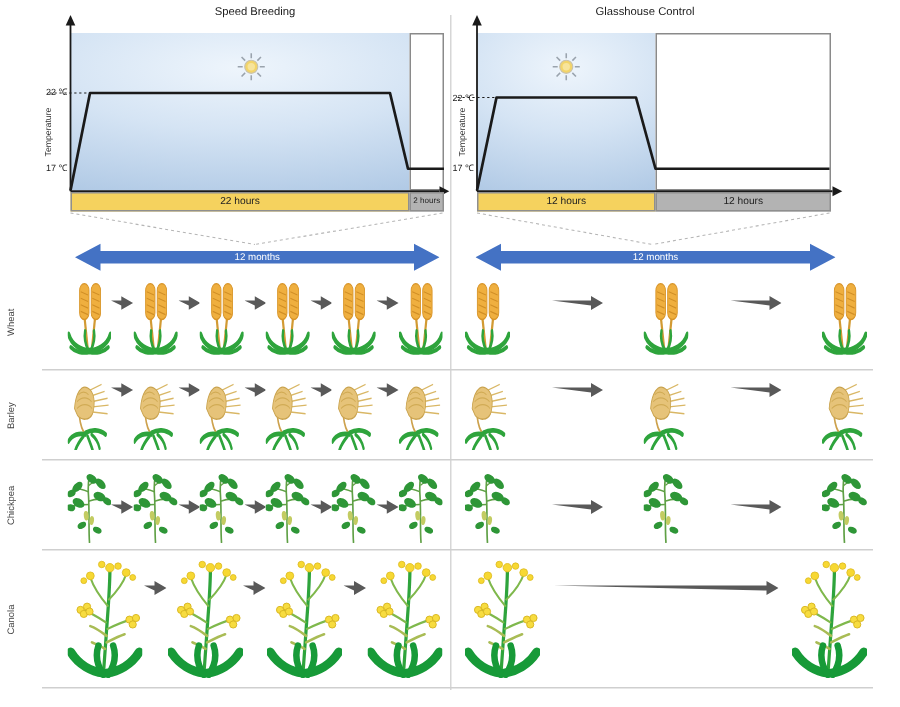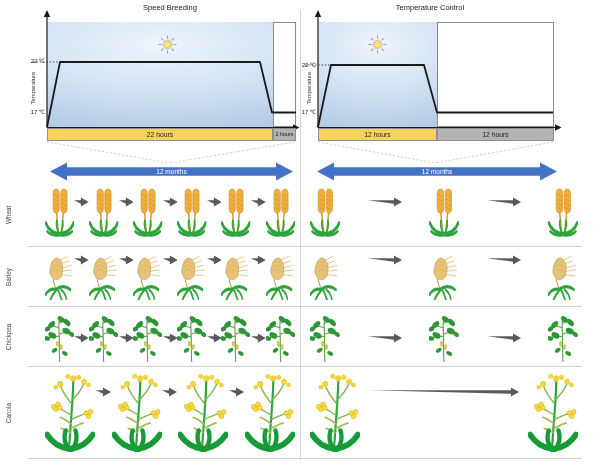--- a/index.html
+++ b/index.html
@@ -268,21 +268,21 @@
 
     <div class="months-arrow">
       <svg viewBox="0 0 243 19" preserveAspectRatio="none">
         <polygon points="0,9.5 17,0.5 17,5.3 226,5.3 226,0.5 243,9.5 226,18.5 226,13.7 17,13.7 17,18.5" fill="#4472C4"></polygon>
       </svg>
       <span class="ma-label">12 months</span>
     </div>
   </div>
 
   <div class="panel panel-right">
-    <div class="panel-title">Temperature Control</div>
+    <div class="panel-title">Glasshouse Control</div>
     <div class="region light-region"></div>
     <div class="region dark-region"></div>
 
     <svg class="axes-svg" viewBox="0 0 300 183">
       <line x1="18" y1="127.5" x2="18" y2="16" stroke-width="1.2"></line>
       <polygon points="14.8,17 21.2,17 18,10" fill="#1a1a1a"></polygon>
       <line x1="18" y1="127.5" x2="255" y2="127.5" stroke-width="1.2"></line>
       <polygon points="255,124.2 255,130.8 261.5,127.5" fill="#1a1a1a"></polygon>
       <line x1="5" y1="65" x2="31" y2="65" stroke-width="0.8" stroke-dasharray="1.5 1.8"></line>
       <polyline points="18,127 31,65 124,65 137,112.5 253,112.5" fill="none" stroke-width="1.8" stroke-linejoin="round"></polyline>

